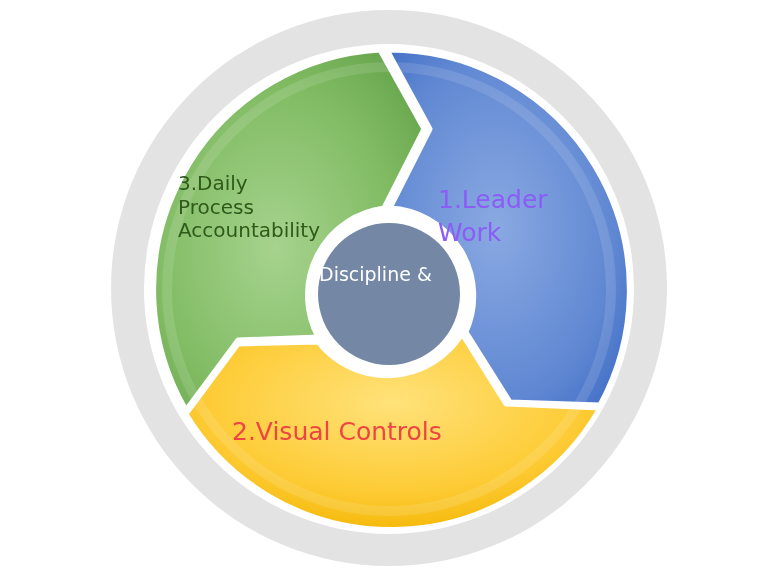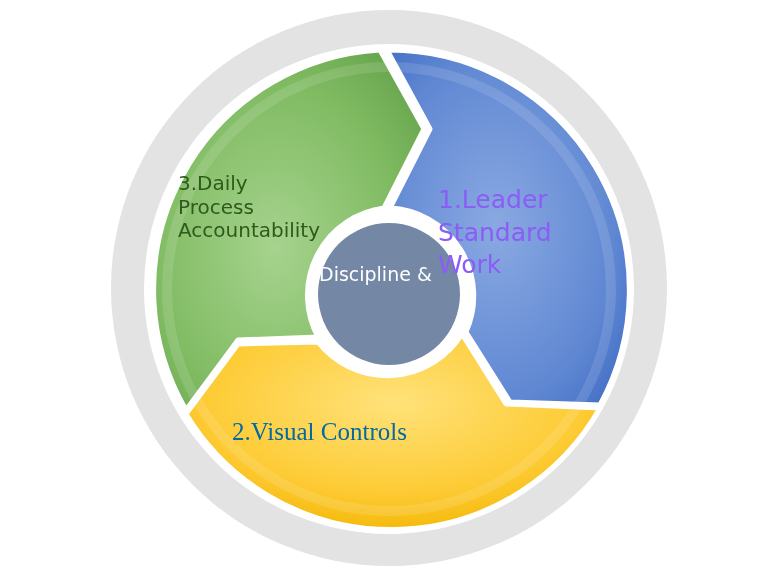--- a/index.html
+++ b/index.html
@@ -1,21 +1,21 @@
 <!DOCTYPE html>
 <html><head>
 <meta charset="utf-8">
 <style>
   html, body { margin: 0; padding: 0; background: #ffffff; }
   body { width: 768px; height: 580px; position: relative; overflow: hidden; font-family: "DejaVu Sans", "Liberation Sans", sans-serif; }
   .diagram { position: absolute; left: 0; top: 0; width: 768px; height: 580px; }
   .label { position: absolute; line-height: 1.18; white-space: nowrap; }
   .lbl-green { left: 178px; top: 172px; width: 200px; font-size: 20px; color: #2f5a1a; }
   .lbl-blue { left: 438px; top: 184px; width: 150px; font-size: 25px; color: #8b5cf6; line-height: 1.3; }
-  .lbl-yellow { left: 232px; top: 417px; width: 320px; font-size: 25px; color: #0369a1; font-family: Liberation Serif, serif; }
+  .lbl-yellow { left: 232px; top: 417px; width: 320px; font-size: 25px; color: #ef4444; }
   .lbl-center { left: 319px; top: 262px; width: 116px; font-size: 19px; color: #ffffff; line-height: 1.35; }
 </style>
 </head>
 <body>
 
 <svg class="diagram" width="768" height="580" viewBox="0 0 768 580" xmlns="http://www.w3.org/2000/svg">
   <defs>
     <radialGradient id="gGreen" cx="0.45" cy="0.55" r="0.65">
       <stop offset="0" stop-color="#a6d38e"></stop>
       <stop offset="0.7" stop-color="#80bb62"></stop>
@@ -68,21 +68,20 @@
 </svg>
 
 <div class="label lbl-green">
   <div>3.Daily</div>
   <div>Process</div>
   <div>Accountability</div>
 </div>
 
 <div class="label lbl-blue">
   <div>1.Leader</div>
-  <div>Standard</div>
   <div>Work</div>
 </div>
 
 <div class="label lbl-yellow">
   <div>2.Visual Controls</div>
 </div>
 
 <div class="label lbl-center">
   <div>Discipline &amp;</div>
 </div>

